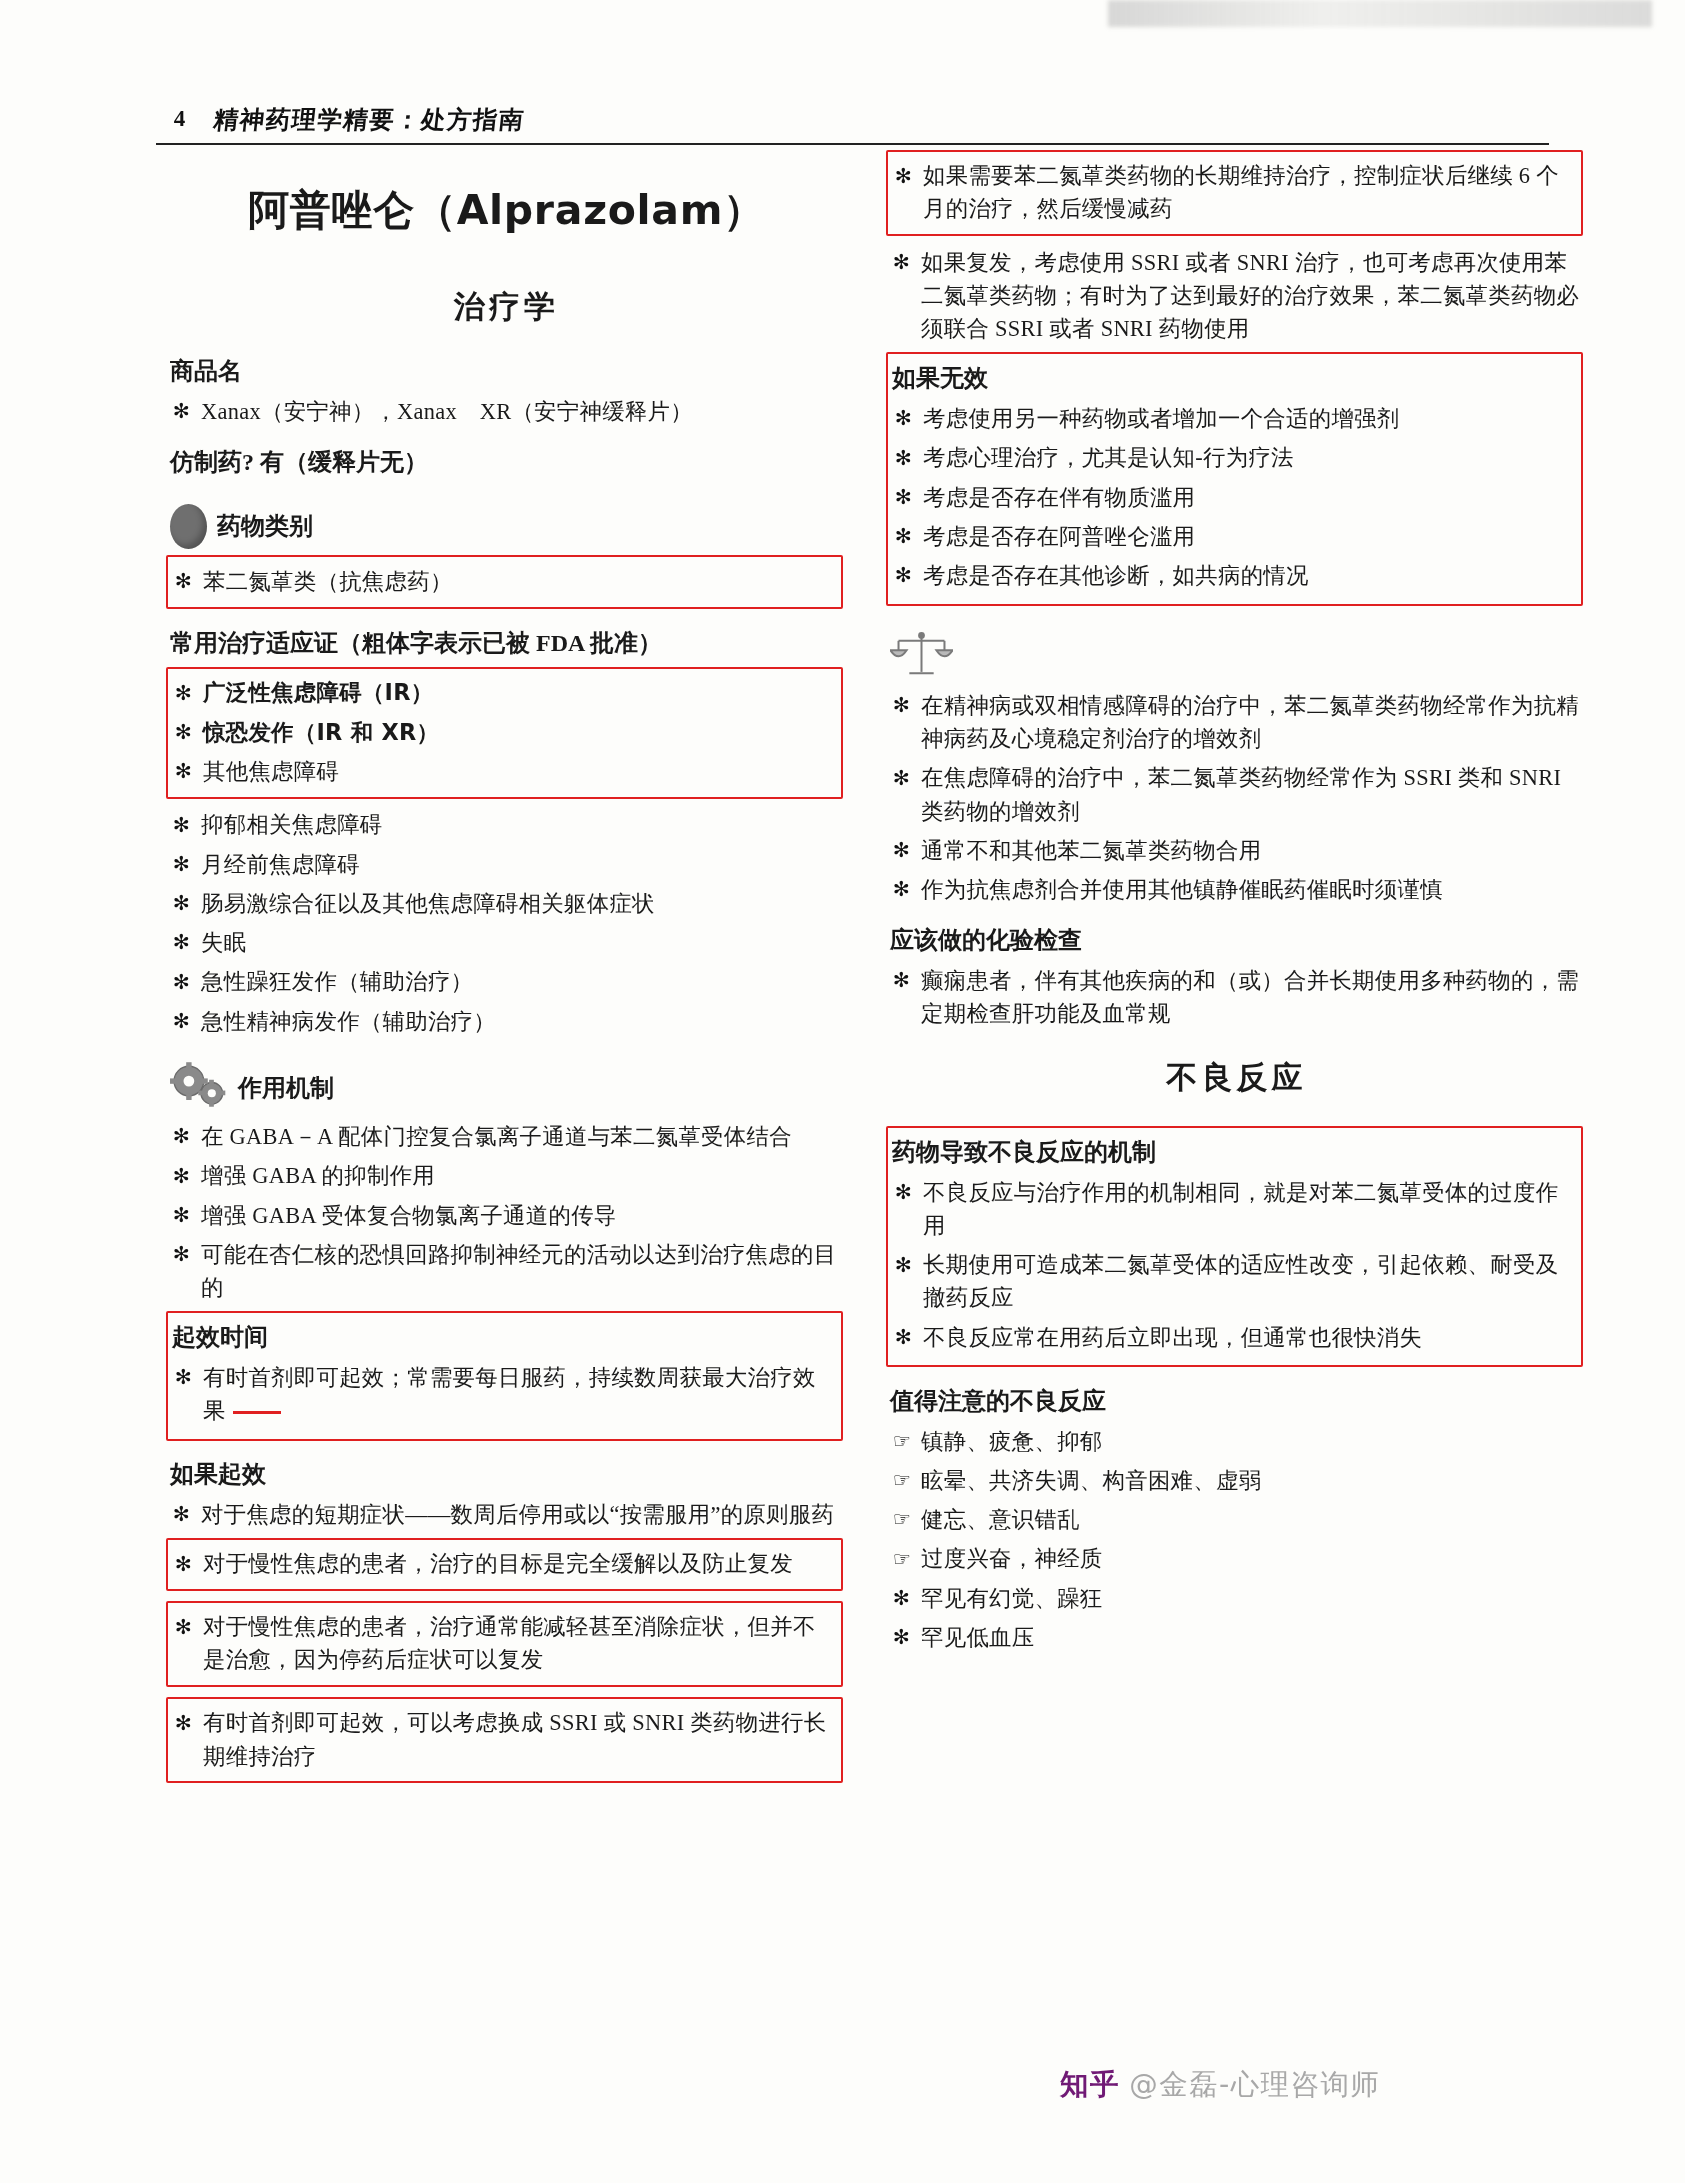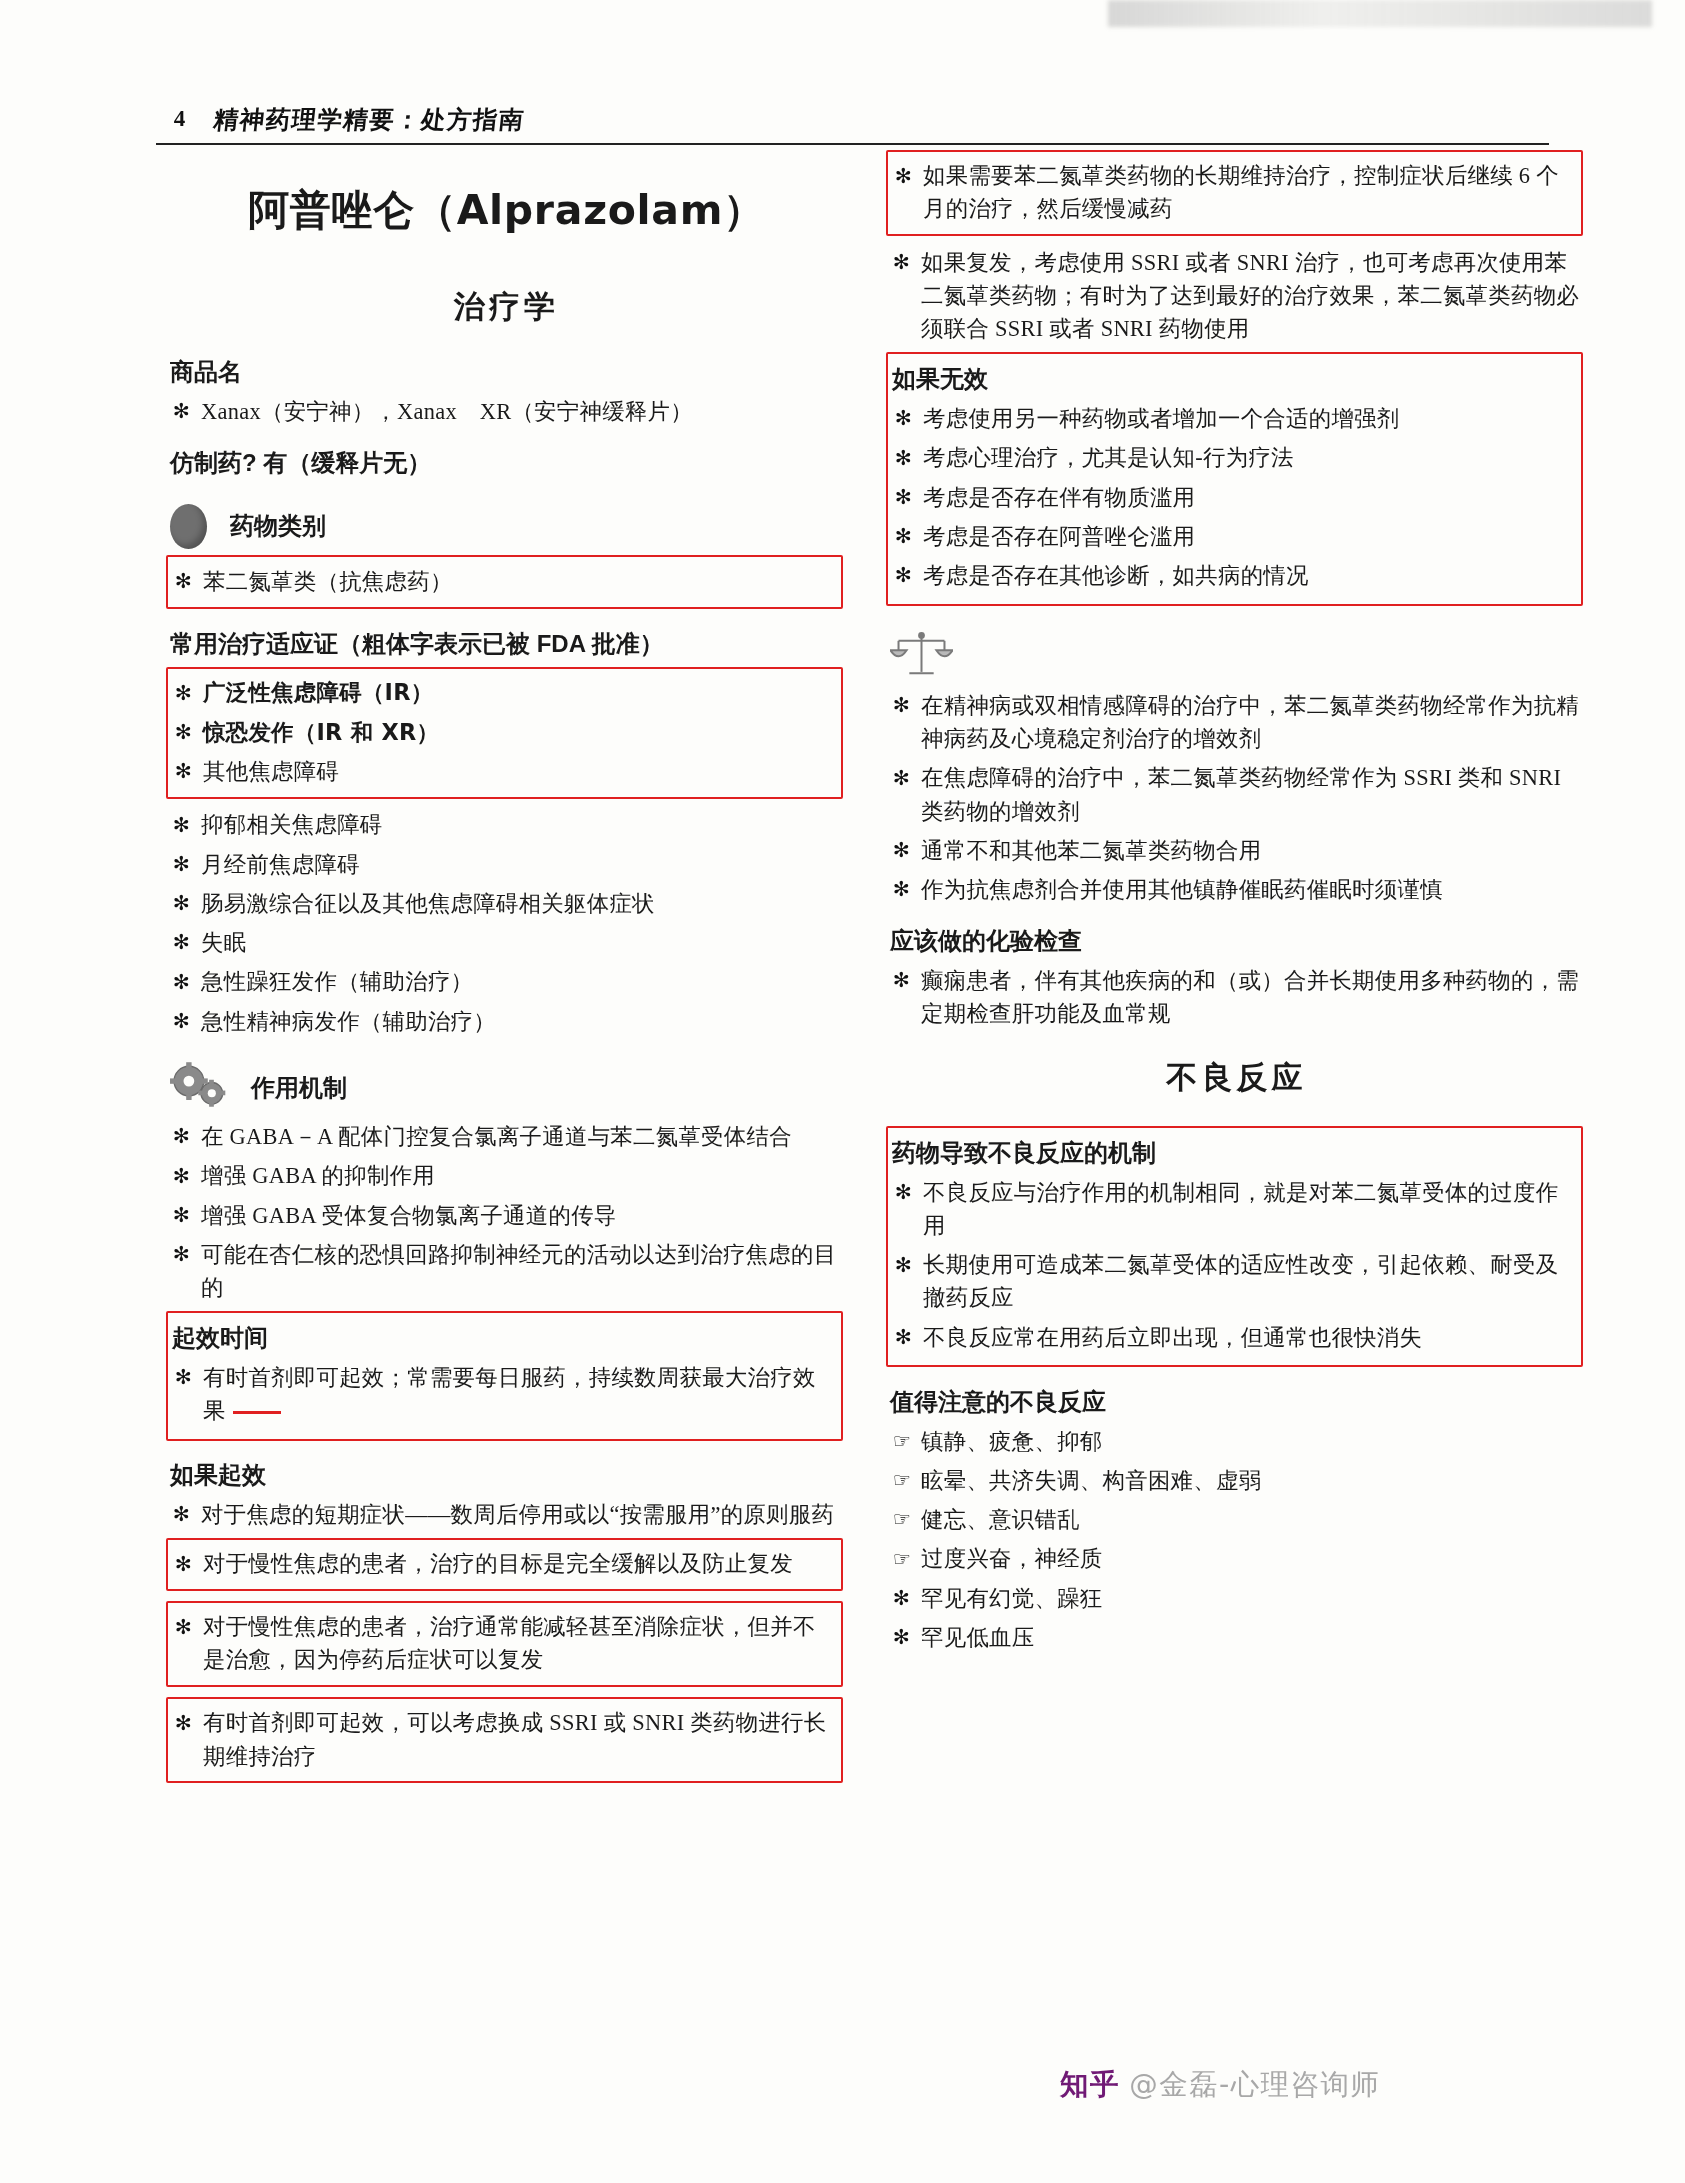--- a/index.html
+++ b/index.html
@@ -82,26 +82,26 @@
     margin: 48px 0 27px 0;
     letter-spacing: 4.1px;
     font-family: Liberation Mono, monospace;
   }
   .section-title.small-gap { margin-top: 27px; }
   .heading {
     font-size: 24px;
     font-weight: bold;
     margin: 17.7px 0 5.4px 0;
     line-height: 1.4;
-    font-family: Liberation Sans, sans-serif;
+    font-family: Liberation Serif, serif;
   }
   .heading-icon {
     display: flex;
     align-items: center;
-    gap: 23px;
+    gap: 10px;
     margin: 24.5px 0 6.8px 0;
   }
   .heading-icon .htext {
     font-size: 24px;
     font-weight: bold;
     line-height: 1.35;
     font-family: "DejaVu Sans", sans-serif;
   }
   ul.list {
     list-style: none;

